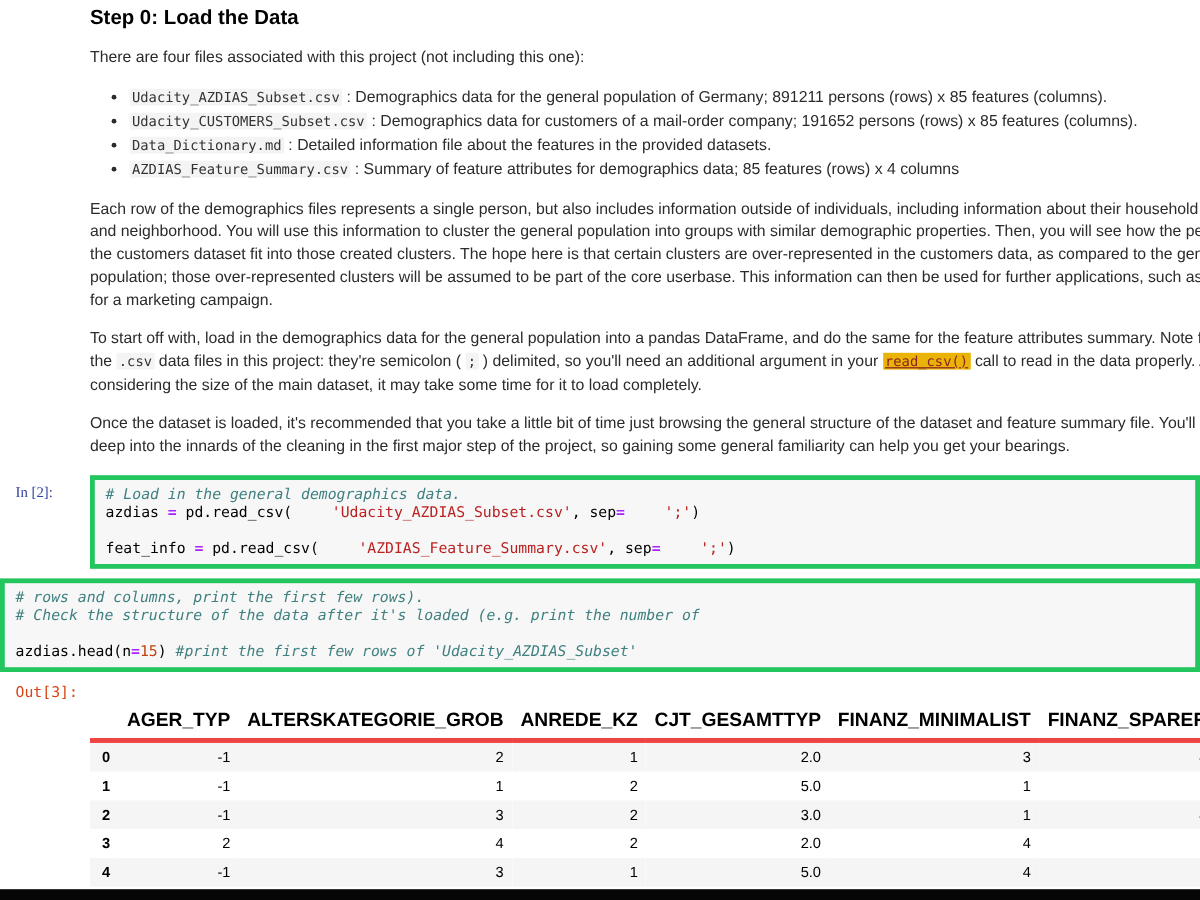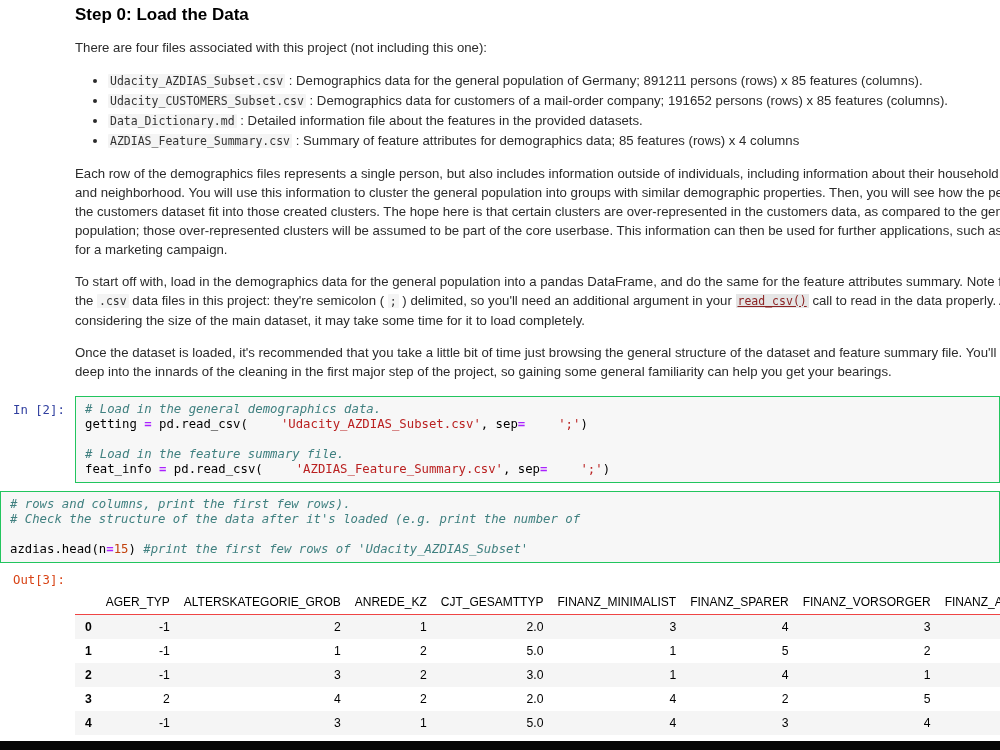--- a/index.html
+++ b/index.html
@@ -13,54 +13,54 @@
   .md h2{font-size:17px;line-height:20px;margin:5px 0 0;color:#000;font-weight:bold;}
   .md p{font-size:13.2px;line-height:19px;margin:13px 0 0;color:#2b2b2b;}
   .md ul{margin:14px 0 0;padding-left:33px;}
   .md li{font-size:13.2px;line-height:19px;color:#2b2b2b;}
   .ic{
     font-family:"DejaVu Sans Mono","Liberation Mono",monospace;
     font-size:11.5px;background:#f4f4f4;color:#333;padding:0 2px;border-radius:1px;text-align:right;
   }
   .code-link{
     font-family:"DejaVu Sans Mono","Liberation Mono",monospace;
-    font-size:11.5px;background:#e5e5e5;color:#8b2323;padding:0 2px;
+    font-size:11.5px;background:#eab308;color:#8b2323;padding:0 2px;
     text-decoration:underline;cursor:pointer;
   }
   
   .cells{margin-top:15px;}
   .cell{display:flex;margin-bottom:8px;}
   .prompt{
     flex:0 0 75px;box-sizing:border-box;padding:7px 6px 0 13px;
     font-family:"DejaVu Sans Mono","Liberation Mono",monospace;
     font-size:12.3px;white-space:nowrap;
   }
-  .in-prompt{color:#303F9F;}
+  .in-prompt{color:#303F9F;font-family:Liberation Serif, serif;}
   .out-prompt{color:#D84315;padding-top:2px;}
   .input{
     box-sizing:border-box;width:1100px;background:#f7f7f7;
-    border:1px solid #22c55e;padding:5px 9px;
+    border:4px solid #22c55e;padding:5px 9px;
   }
   .cl{
     font-family:"DejaVu Sans Mono","Liberation Mono",monospace;
     font-size:12.3px;line-height:15px;min-height:15px;white-space:pre;color:#000;
   }
   .tok-pl{color:#000;}
   .tok-com{color:#408080;font-style:italic;}
   .tok-str{color:#BA2121;margin-left:33px;}
   .tok-op{color:#AA22FF;font-weight:bold;}
   .tok-num{color:#c2410c;}
   
   .out-row{display:flex;margin-top:2px;}
   .df{border-collapse:collapse;table-layout:fixed;margin-top:20px;}
   .df th,.df td{
     font-size:12.2px;padding:5px 7px;text-align:right;
     white-space:nowrap;overflow:hidden;color:#000;
   }
-  .df thead th{font-weight:normal;font-size:12px;border-bottom:1px solid #ef4444;padding:4px 7px 5px;}
+  .df thead th{font-weight:bold;font-size:16px;border-bottom:4px solid #ef4444;padding:4px 7px 5px;}
   .df tbody th{font-weight:bold;text-align:left;padding-left:10px;}
   .df tbody tr:nth-child(odd){background:#f5f5f5;}
   
   .bottom-bar{position:absolute;left:0;bottom:0;width:1000px;height:9px;background:#060606;}
 </style>
 </head>
 <body>
 
 <div class="md">
   <h2>Step 0: Load the Data</h2>
@@ -74,23 +74,22 @@
   <p>Each row of the demographics files represents a single person, but also includes information outside of individuals, including information about their household, building, and neighborhood. You will use this information to cluster the general population into groups with similar demographic properties. Then, you will see how the people in the customers dataset fit into those created clusters. The hope here is that certain clusters are over-represented in the customers data, as compared to the general population; those over-represented clusters will be assumed to be part of the core userbase. This information can then be used for further applications, such as targeting for a marketing campaign.</p>
   <p><span>To start off with, load in the demographics data for the general population into a pandas DataFrame, and do the same for the feature attributes summary. Note for all of the </span><code class="ic">.csv</code><span> data files in this project: they're semicolon ( </span><code class="ic">;</code><span> ) delimited, so you'll need an additional argument in your </span><a class="code-link">read_csv()</a><span> call to read in the data properly. Also, considering the size of the main dataset, it may take some time for it to load completely.</span></p>
   <p>Once the dataset is loaded, it's recommended that you take a little bit of time just browsing the general structure of the dataset and feature summary file. You'll be getting deep into the innards of the cleaning in the first major step of the project, so gaining some general familiarity can help you get your bearings.</p>
 </div>
 
 <div class="cells">
     <div class="cell">
       <div class="prompt in-prompt">In [2]:</div>
       <div class="input">
         <div class="cl"><span class="tok-com"># Load in the general demographics data.</span></div>
-        <div class="cl"><span class="tok-pl">getting </span><span class="tok-op">=</span><span class="tok-pl"> pd.read_csv(</span><span class="tok-str">'Udacity_AZDIAS_Subset.csv'</span><span class="tok-pl">, sep</span><span class="tok-op">=</span><span class="tok-str">';'</span><span class="tok-pl">)</span></div>
+        <div class="cl"><span class="tok-pl">azdias </span><span class="tok-op">=</span><span class="tok-pl"> pd.read_csv(</span><span class="tok-str">'Udacity_AZDIAS_Subset.csv'</span><span class="tok-pl">, sep</span><span class="tok-op">=</span><span class="tok-str">';'</span><span class="tok-pl">)</span></div>
         <div class="cl">&nbsp;</div>
-        <div class="cl"><span class="tok-com"># Load in the feature summary file.</span></div>
         <div class="cl"><span class="tok-pl">feat_info </span><span class="tok-op">=</span><span class="tok-pl"> pd.read_csv(</span><span class="tok-str">'AZDIAS_Feature_Summary.csv'</span><span class="tok-pl">, sep</span><span class="tok-op">=</span><span class="tok-str">';'</span><span class="tok-pl">)</span></div>
       </div>
     </div>
     <div class="cell">
       <div class="input">
         <div class="cl"><span class="tok-com"># rows and columns, print the first few rows).</span></div>
         <div class="cl"><span class="tok-com"># Check the structure of the data after it's loaded (e.g. print the number of</span></div>
         <div class="cl">&nbsp;</div>
         <div class="cl"><span class="tok-pl">azdias.head(n</span><span class="tok-op">=</span><span class="tok-num">15</span><span class="tok-pl">) </span><span class="tok-com">#print the first few rows of 'Udacity_AZDIAS_Subset'</span></div>
       </div>

